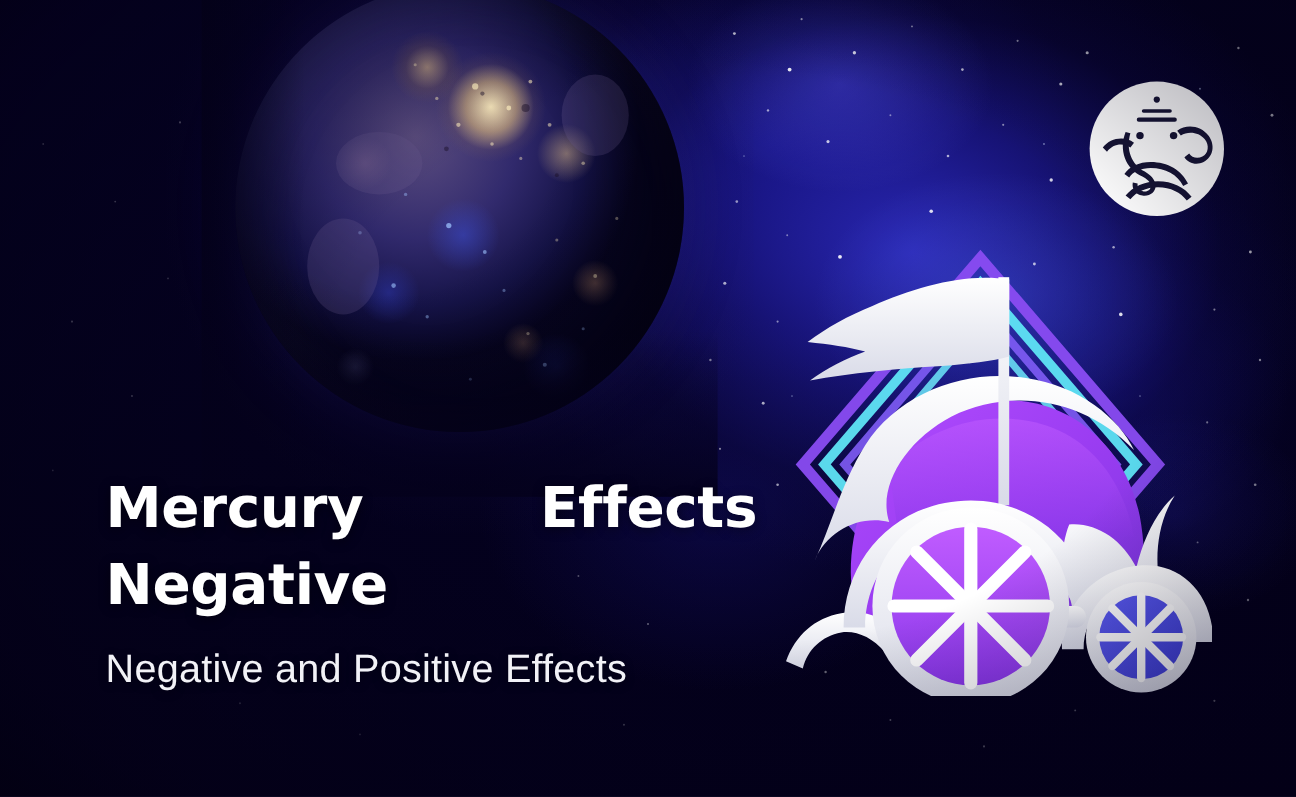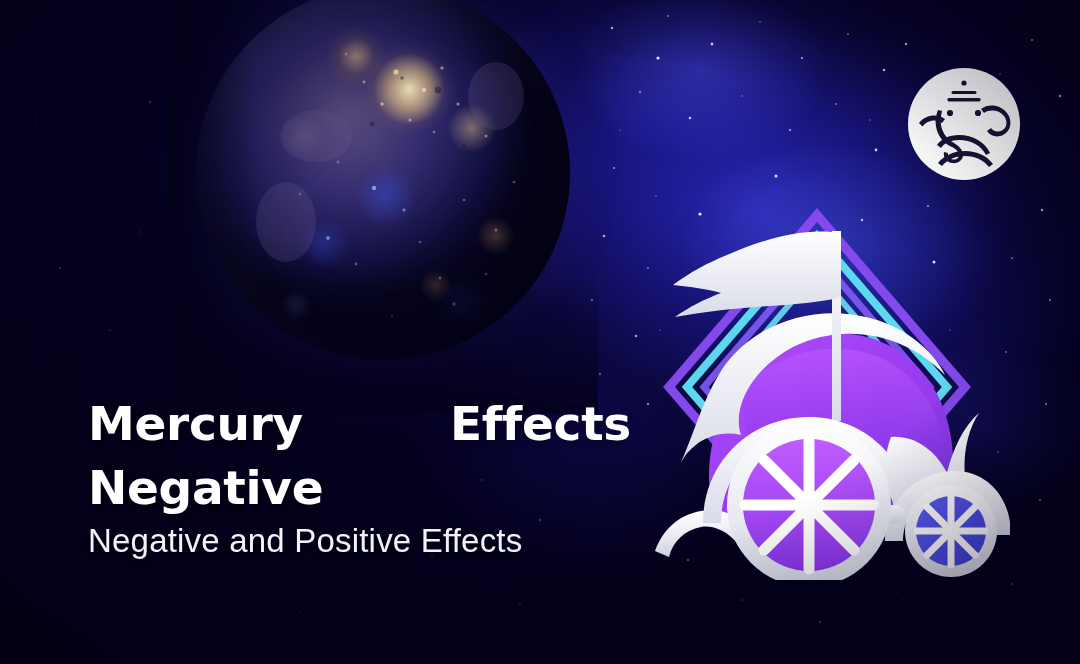--- a/index.html
+++ b/index.html
@@ -104,21 +104,21 @@
     font-size:47px;
     font-weight:bold;
     line-height:64px;
     letter-spacing:-0.3px;
     text-shadow:0 2px 10px rgba(0,0,0,0.45);
   }
   .title-line1 {
     display:flex; width:543px; justify-content:space-between;
   }
   .subtitle {
-    margin-top:1px;
+    margin-top:17px;
     color:#f2f2f7;
     font-family:"Liberation Sans", sans-serif;
     font-size:33px;
     font-weight:400;
     line-height:40px;
     letter-spacing:0.2px;
     text-shadow:0 2px 8px rgba(0,0,0,0.4);
   }
 </style>
 </head>

